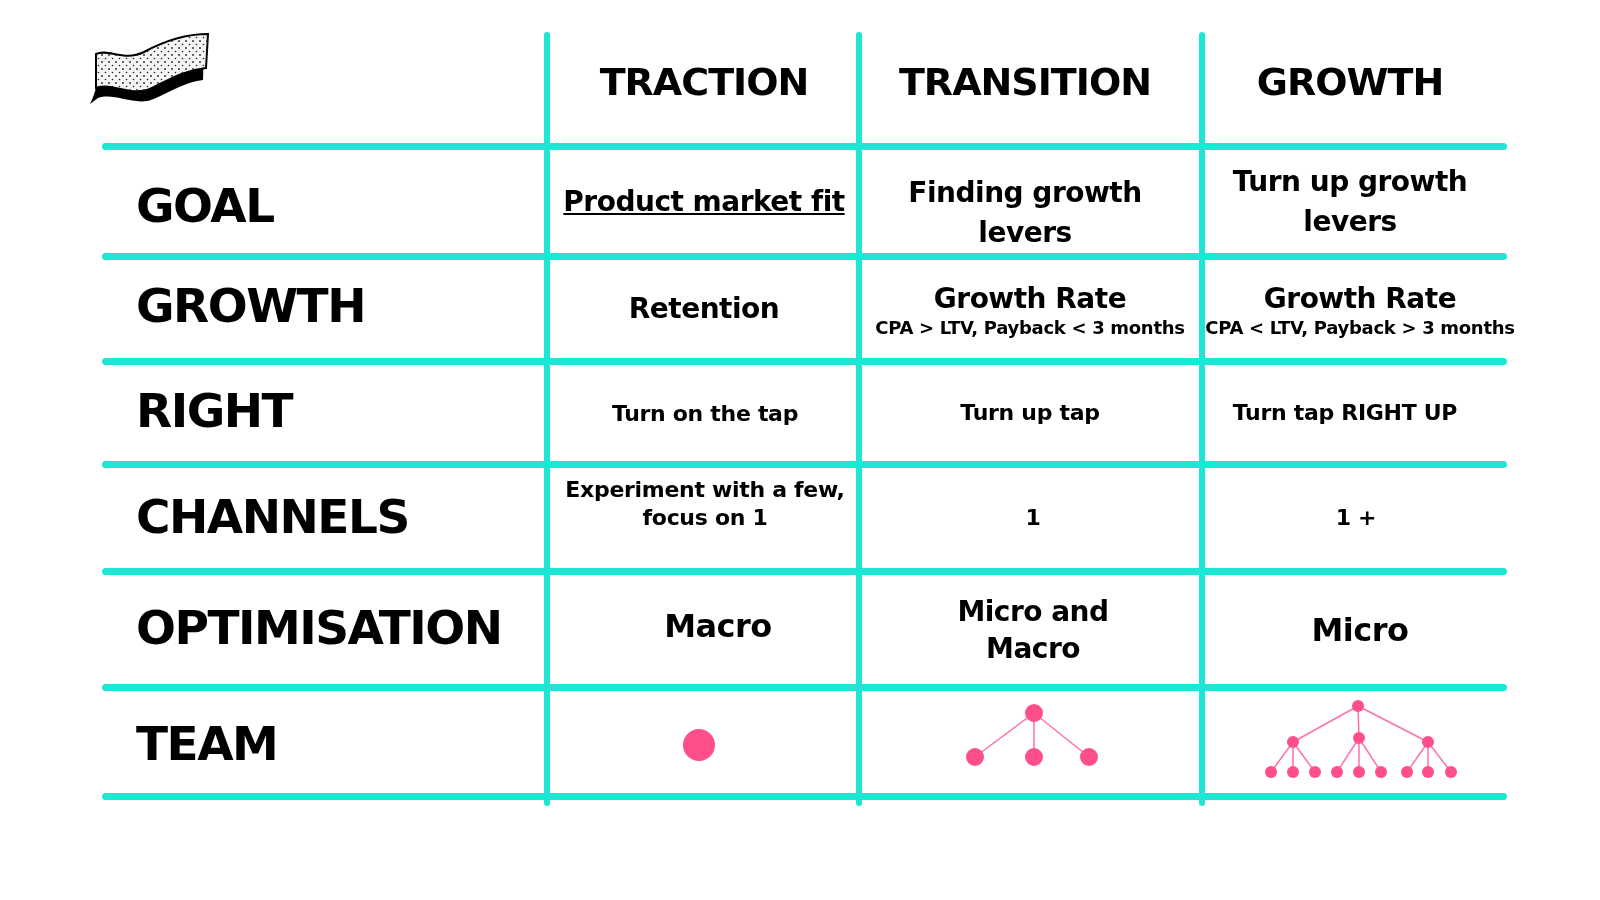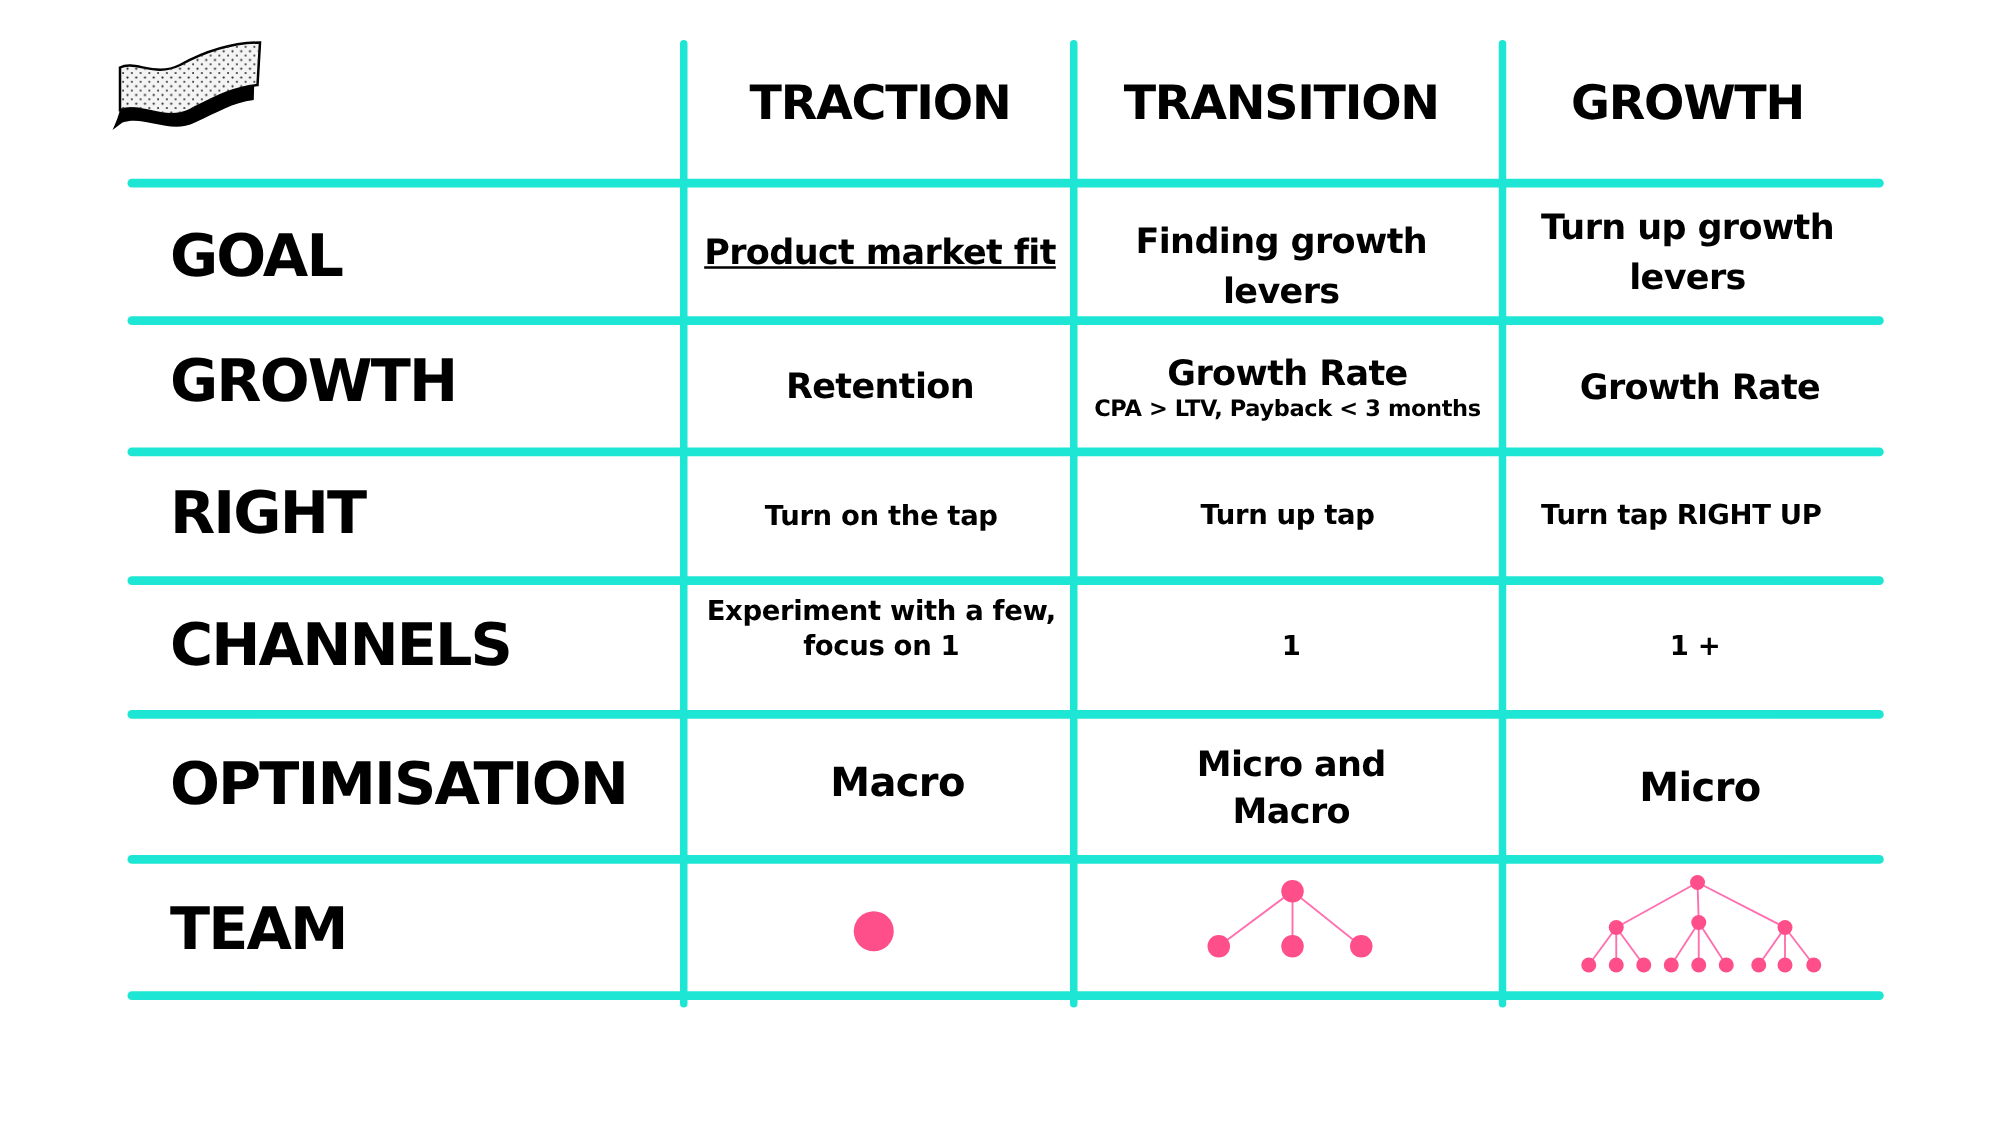--- a/index.html
+++ b/index.html
@@ -70,20 +70,21 @@
 
 <div class="cell big" style="left:552px; top:260px; width:304px; height:98px;">
   <span>Retention</span>
 </div>
 <div class="cell" style="left:862px; top:262px; width:336px; height:96px;">
   <span class="big" style="line-height:36px;">Growth Rate</span>
   <span class="small" style="font-size:18px;">CPA &gt; LTV, Payback &lt; 3 months</span>
 </div>
 <div class="cell" style="left:1205px; top:262px; width:310px; height:96px;">
   <span class="big" style="line-height:36px;">Growth Rate</span>
+  <span class="small" style="font-size:18px;">CPA &lt; LTV, Payback &gt; 3 months</span>
 </div>
 
 <div class="cell med" style="left:580px; top:367px; width:250px; height:94px;">
   <span>Turn on the tap</span>
 </div>
 <div class="cell med" style="left:862px; top:365px; width:336px; height:96px;">
   <span>Turn up tap</span>
 </div>
 <div class="cell med" style="left:1205px; top:365px; width:280px; height:96px;">
   <span>Turn tap RIGHT UP</span>

